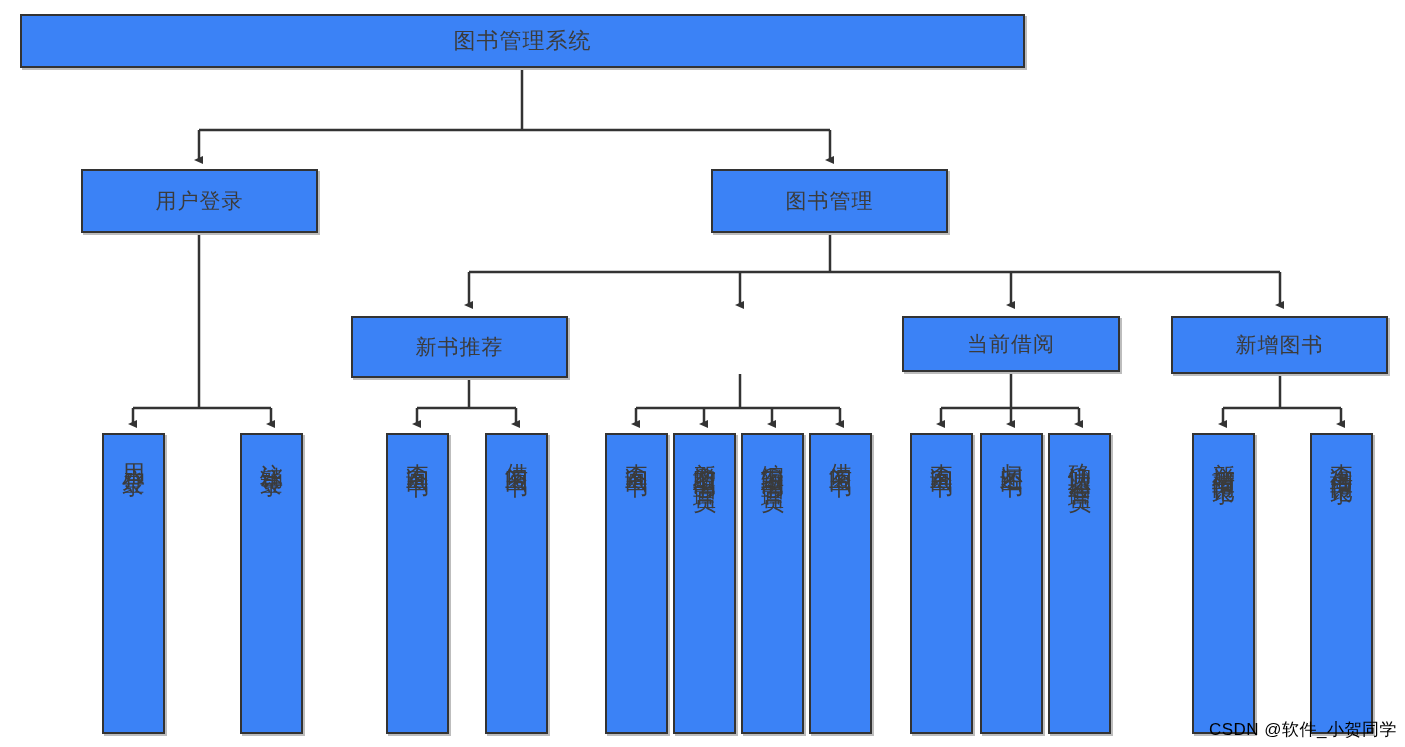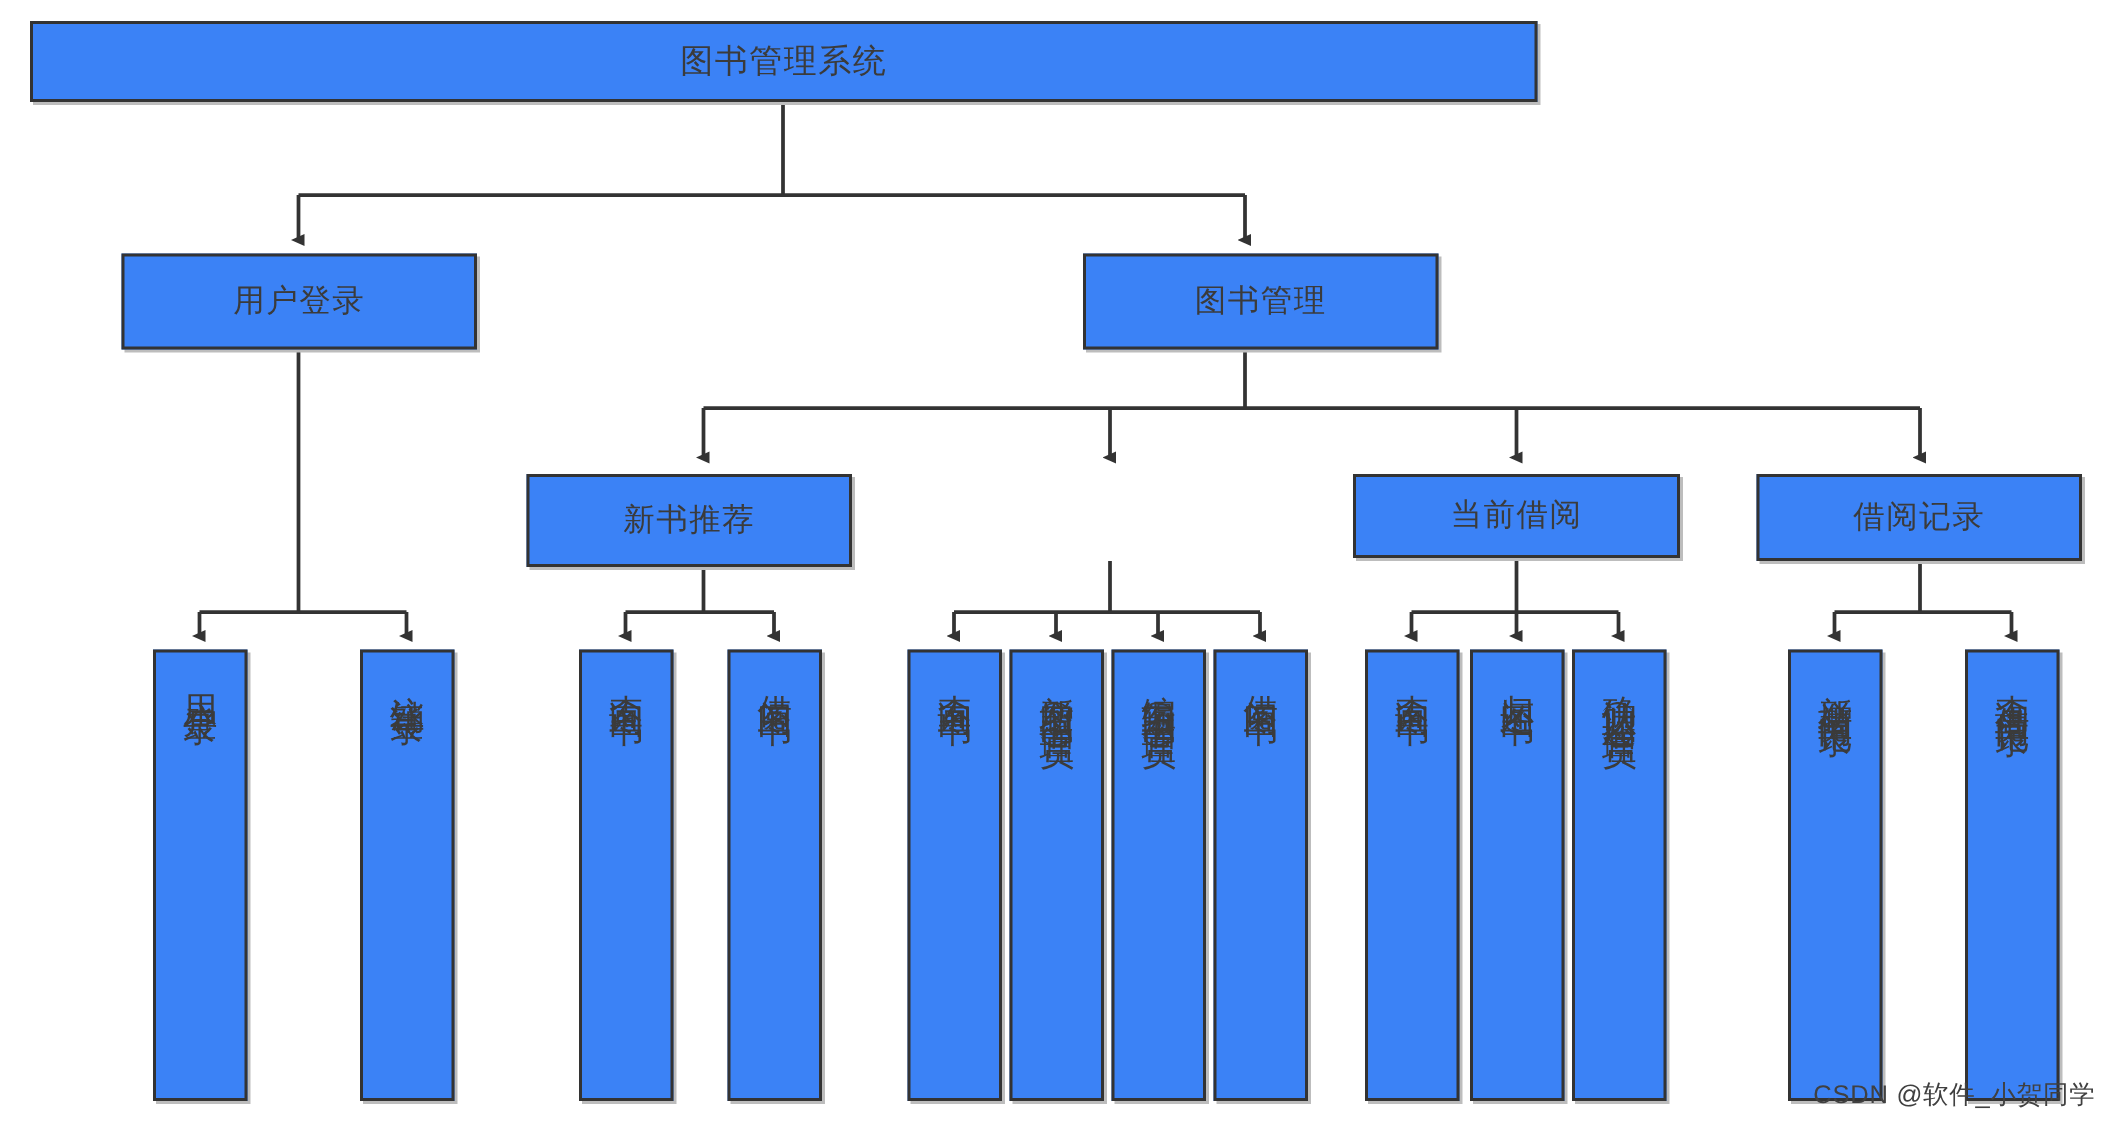--- a/index.html
+++ b/index.html
@@ -52,21 +52,21 @@
     line-height:1;
     margin:0 auto;
     white-space:nowrap;
   }
 
   
   #watermark{
     position:absolute;
     right:8px;bottom:6px;
     font-size:17px;
-    color:#404040;
+    color:#000000;
     white-space:nowrap;
     letter-spacing:0.5px;
     pointer-events:none;
   }
 </style>
 </head>
 <body>
 
 <div id="canvas">
 
@@ -122,35 +122,35 @@
   </svg>
 
   <div class="node h-node root shadowed" style="left:20px;top:14px;width:1005px;height:54px;">
     <span class="lbl">图书管理系统</span>
   </div>
 
   <div class="node h-node shadowed" style="left:81px;top:169px;width:237px;height:64px;">
     <span class="lbl">用户登录</span>
   </div>
 
-  <div class="node h-node shadowed" style="left:711px;top:169px;width:237px;height:64px;margin-left:11px;">
+  <div class="node h-node shadowed" style="left:711px;top:169px;width:237px;height:64px;">
     <span class="lbl">图书管理</span>
   </div>
 
   <div class="node h-node shadowed" style="left:351px;top:316px;width:217px;height:62px;">
     <span class="lbl">新书推荐</span>
   </div>
 
 
   <div class="node h-node shadowed" style="left:902px;top:316px;width:218px;height:56px;">
     <span class="lbl">当前借阅</span>
   </div>
 
   <div class="node h-node shadowed" style="left:1171px;top:316px;width:217px;height:58px;">
-    <span class="lbl">借阅记录</span>
+    <span class="lbl">新增图书</span>
   </div>
 
   <div class="node v-node shadowed" style="left:102px;top:433px;width:63px;height:301px;">
     <span class="lbl">用户登录</span>
   </div>
 
   <div class="node v-node shadowed" style="left:240px;top:433px;width:63px;height:301px;">
     <span class="lbl">注销登录</span>
   </div>
 

